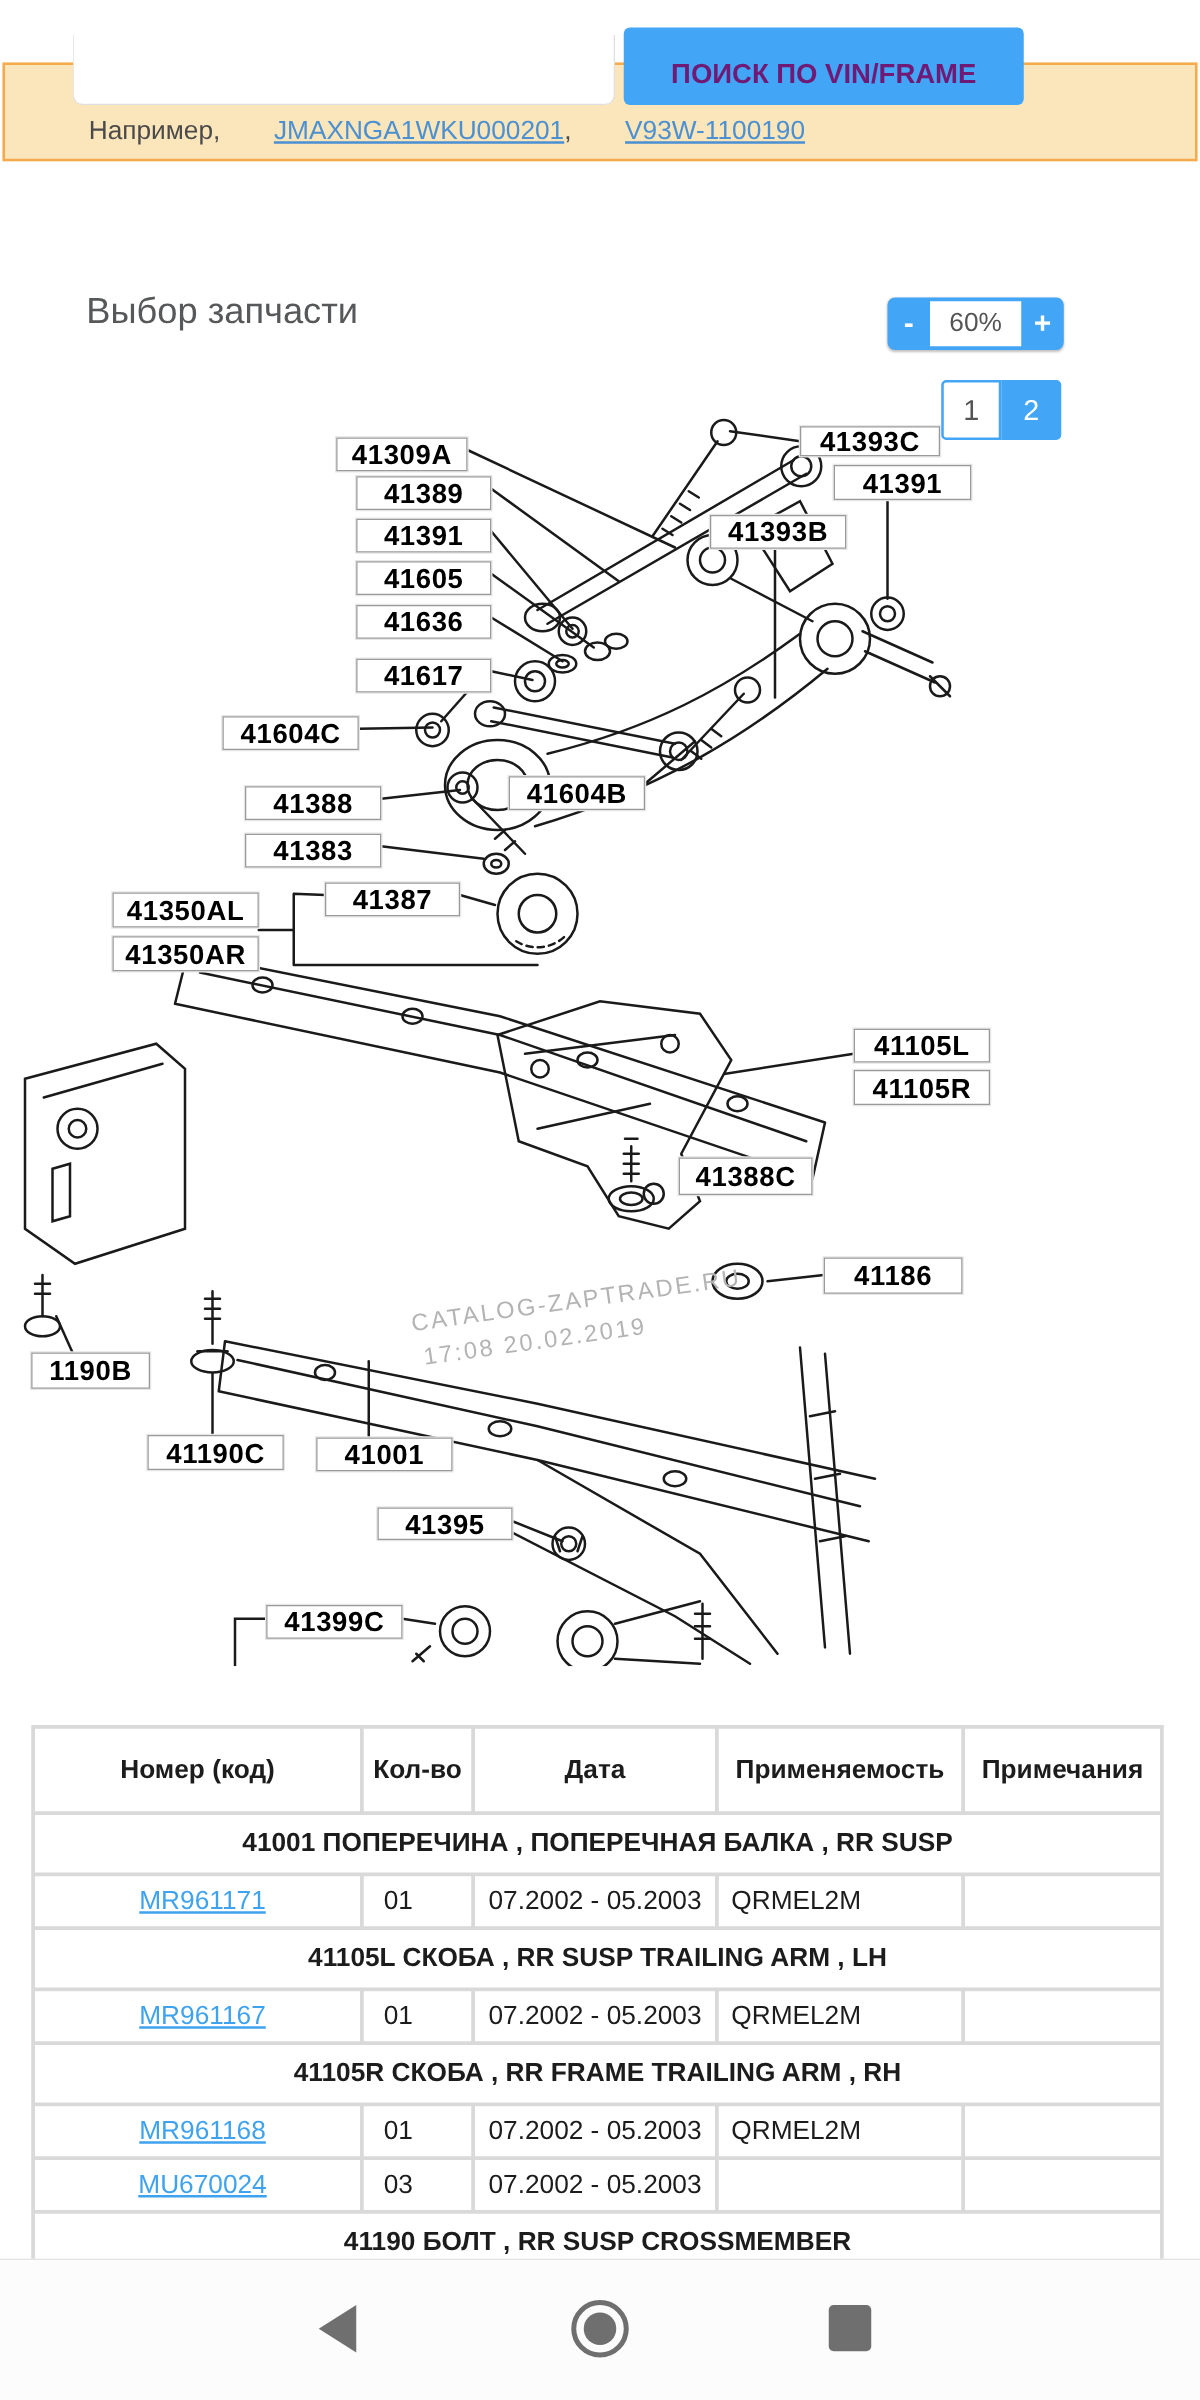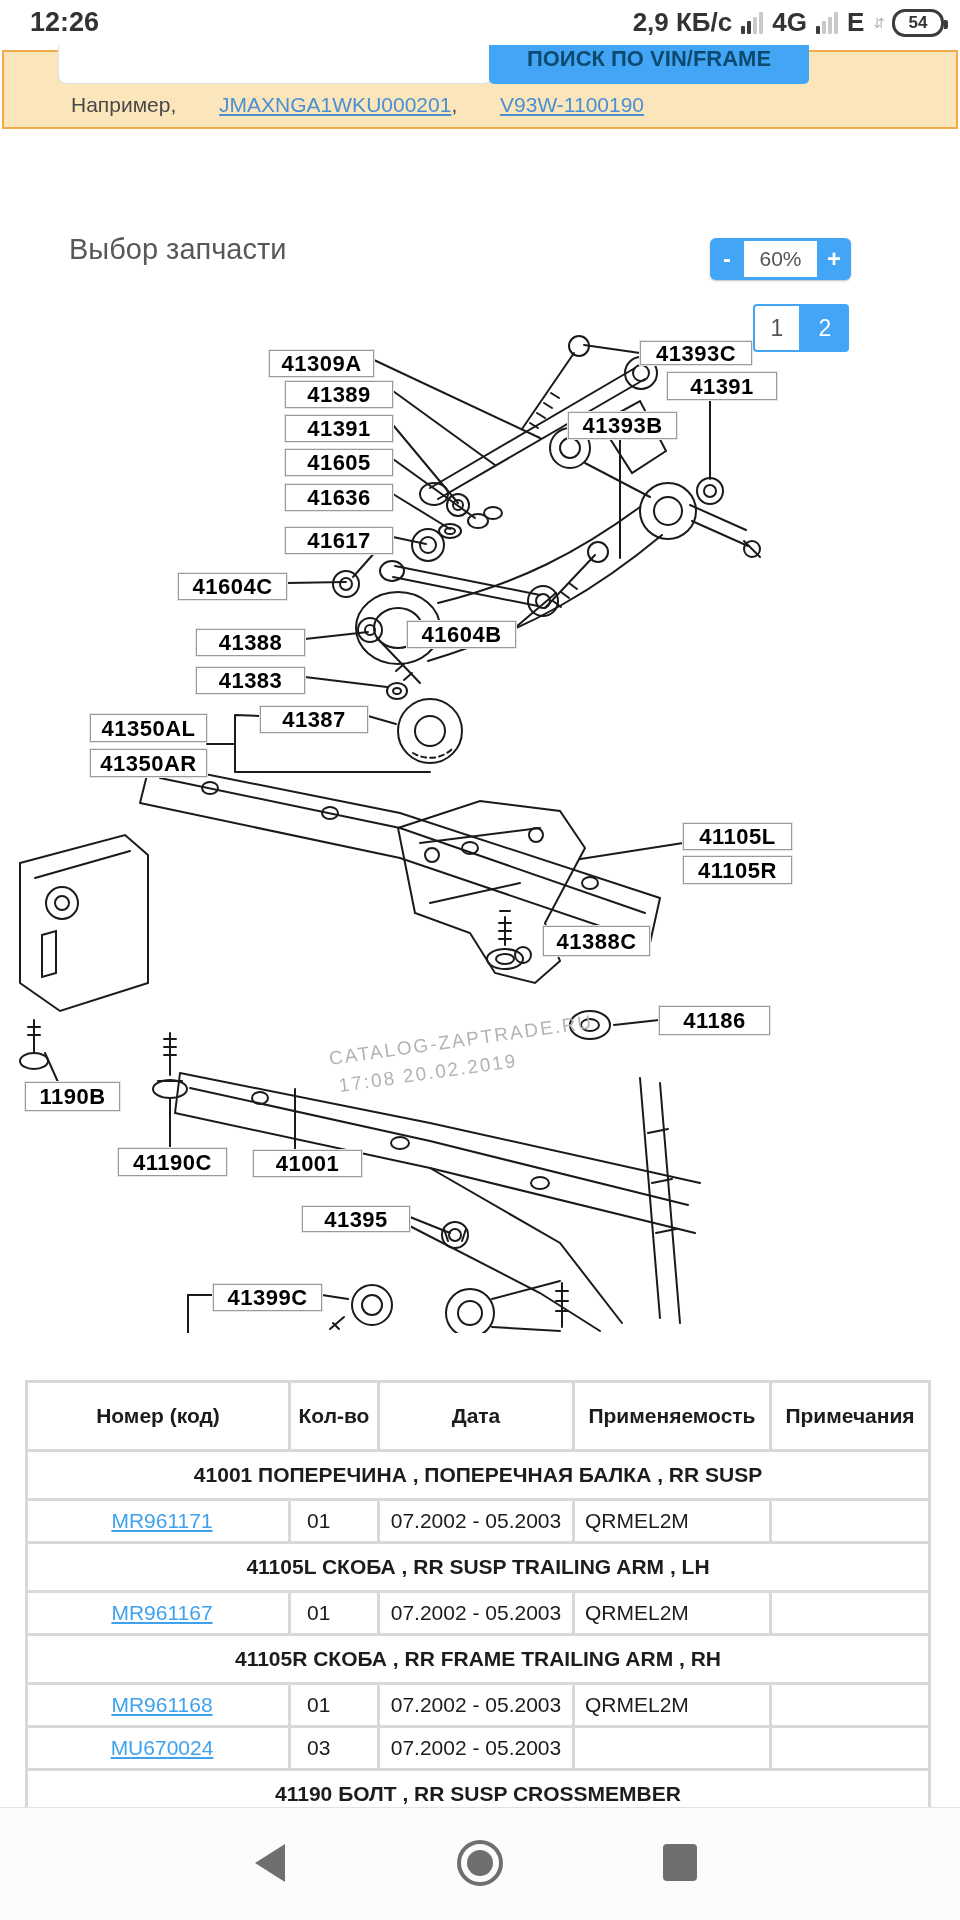--- a/index.html
+++ b/index.html
@@ -30,22 +30,22 @@
   .sb-arrows{font-size:14px;color:#b5b5b5;letter-spacing:-2px;}
   .battery{position:relative;border:3px solid #3c3c3c;border-radius:13px;width:52px;height:28px;
            display:flex;align-items:center;justify-content:center;font-size:17px;font-weight:bold;color:#333;}
   .battery:after{content:"";position:absolute;right:-7px;top:8px;width:4px;height:9px;background:#3c3c3c;border-radius:0 2px 2px 0;}
 
   
   .vin-panel{position:absolute;left:2px;top:50px;width:956px;height:79px;background:var(--panel_bg);
              border:2px solid var(--panel_border);z-index:5;}
   .vin-input{position:absolute;left:54px;top:-24px;width:434px;height:56px;background:#fff;
              border:1px solid #e0e0e0;border-top:none;border-radius:0 0 8px 8px;}
-  .vin-btn{position:absolute;left:485px;top:-30px;width:320px;height:62px;background:var(--accent);
-           border:none;border-radius:5px;color:#0c4a6e;font-size:22px;font-weight:bold;
+  .vin-btn{position:absolute;left:495px;top:-30px;width:320px;height:62px;background:var(--accent);
+           border:none;border-radius:5px;color:#701a75;font-size:22px;font-weight:bold;
            display:flex;align-items:flex-end;justify-content:center;padding-bottom:12px;font-family:inherit;}
   .vin-example{position:absolute;left:67px;top:41px;font-size:21px;color:#4a4a4a;}
   .vin-example a{color:var(--example_link);text-decoration:underline;margin-left:37px;}
 
   
   .page-title{position:absolute;left:69px;top:233px;font-size:29px;color:#57585a;z-index:6;}
   .zoomctl{position:absolute;left:710px;top:238px;width:141px;height:42px;background:var(--accent);
            border-radius:6px;display:flex;z-index:6;box-shadow:0 1px 2px rgba(0,0,0,.25);}
   .zoomctl .zbtn{width:34px;color:#fff;font-size:24px;font-weight:bold;display:flex;align-items:center;justify-content:center;background:transparent;border:none;font-family:inherit;}
   .zoomctl .zval{width:73px;margin:3px 0;background:#fff;display:flex;align-items:center;justify-content:center;
@@ -83,44 +83,20 @@
   .nav-home{position:absolute;left:457px;top:32px;width:46px;height:46px;border:4px solid var(--nav_icon);
             border-radius:50%;display:flex;align-items:center;justify-content:center;}
   .nav-home i{display:block;width:26px;height:26px;background:var(--nav_icon);border-radius:50%;}
   .nav-recents{position:absolute;left:663px;top:36px;width:34px;height:37px;background:var(--nav_icon);border-radius:4px;}
 </style>
 </head>
 <body>
 
 <div class="screen">
 
-  <div class="statusbar">
-    <span class="sb-time">12:26</span>
-    <span class="sb-right">
-      <span class="sb-text">2,9 КБ/с</span>
-      <span class="sig">
-          <i class="on"></i>
-          <i class="on"></i>
-          <i></i>
-          <i></i>
-        </span>
-      <span class="sb-text">4G</span>
-      <span class="sig">
-          <i class="on"></i>
-          <i></i>
-          <i></i>
-          <i></i>
-        </span>
-      <span class="sb-text">E</span>
-      <span class="sb-arrows">⇵</span>
-      <span class="battery">
-          <span>54</span>
-        </span>
-    </span>
-  </div>
 
   <div class="vin-panel">
     <div class="vin-input"></div>
     <button class="vin-btn">ПОИСК ПО VIN/FRAME</button>
     <div class="vin-example">
       <span>Например,</span>
       <a href="#">JMAXNGA1WKU000201</a><span>, </span><a href="#">V93W-1100190</a>
     </div>
   </div>
 

